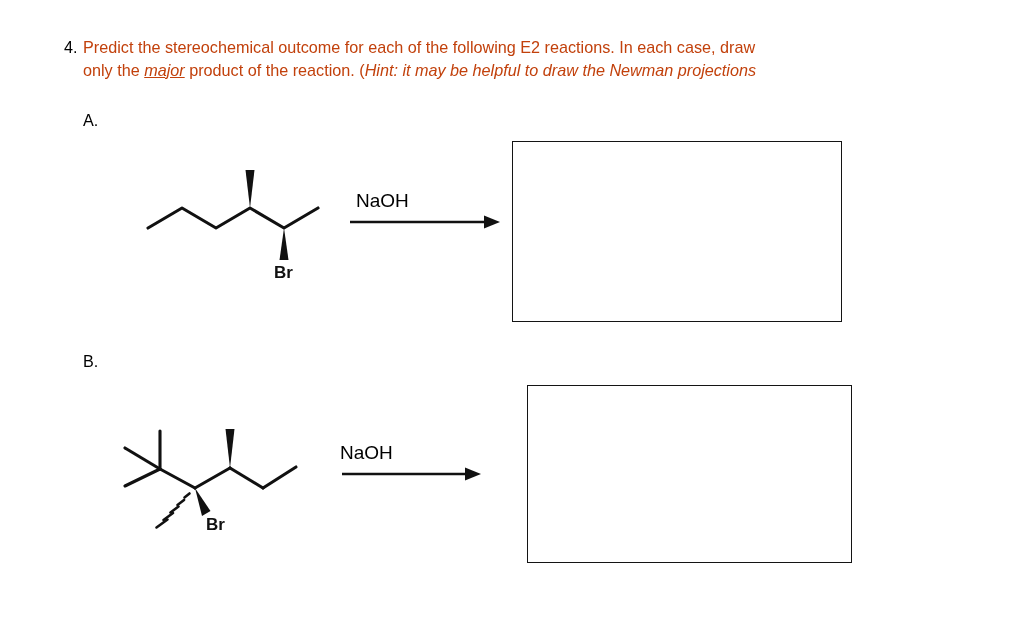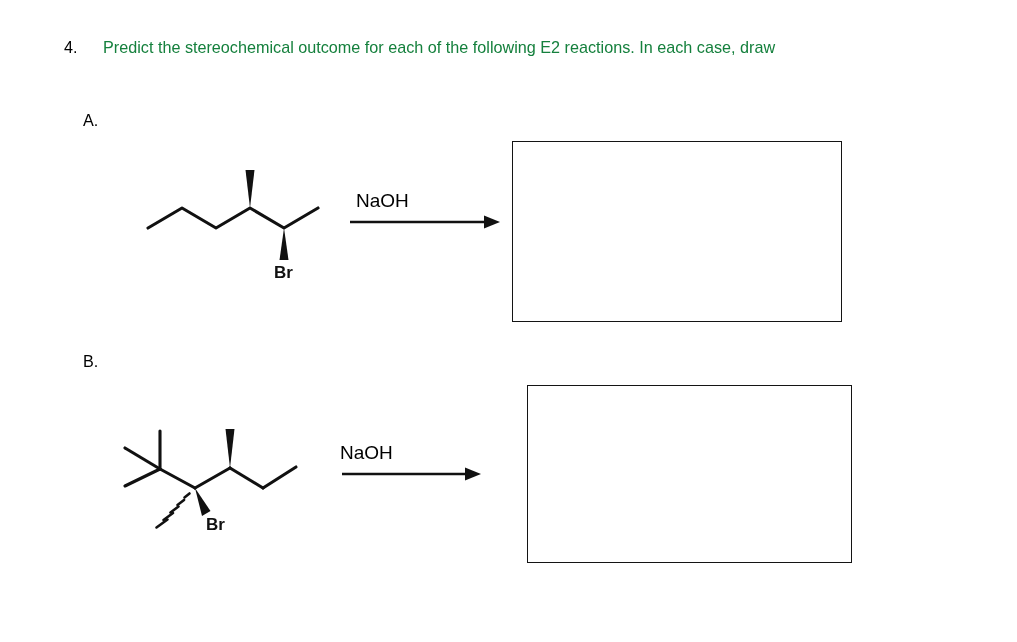--- a/index.html
+++ b/index.html
@@ -19,23 +19,22 @@
   
   #question-block {
     position: absolute;
     left: 64px;
     top: 36px;
     width: 950px;
   }
   .q-line {
     font-size: 16.2px;
     line-height: 23px;
-    color: #15803d;
+    color: #c2410c;
     white-space: nowrap;
-    margin-left: 20px;
   }
   .q-number {
     position: absolute;
     left: 0;
     top: 0;
     font-size: 16.2px;
     line-height: 23px;
   }
   .q-body {
     margin-left: 19px;
@@ -115,20 +114,21 @@
     fill: #111111;
   }
 </style>
 </head>
 <body>
 
 <div id="question-block">
   <span class="q-number">4.</span>
   <div class="q-body">
     <div class="q-line">Predict the stereochemical outcome for each of the following E2 reactions. In each case, draw</div>
+    <div class="q-line"><span>only the </span><span class="em-underline">major</span><span> product of the reaction. (</span><span class="em">Hint: it may be helpful to draw the Newman projections</span></div>
   </div>
 </div>
 
 <div class="part-letter" id="part-a-letter">A.</div>
 
 <div class="struct" id="structure-a">
   <svg width="190" height="125" viewBox="0 0 190 125">
 
     <path class="bond" d="M 8 68 L 42 48 L 76 68 L 110 48 L 144 68 L 178 48"></path>
 

